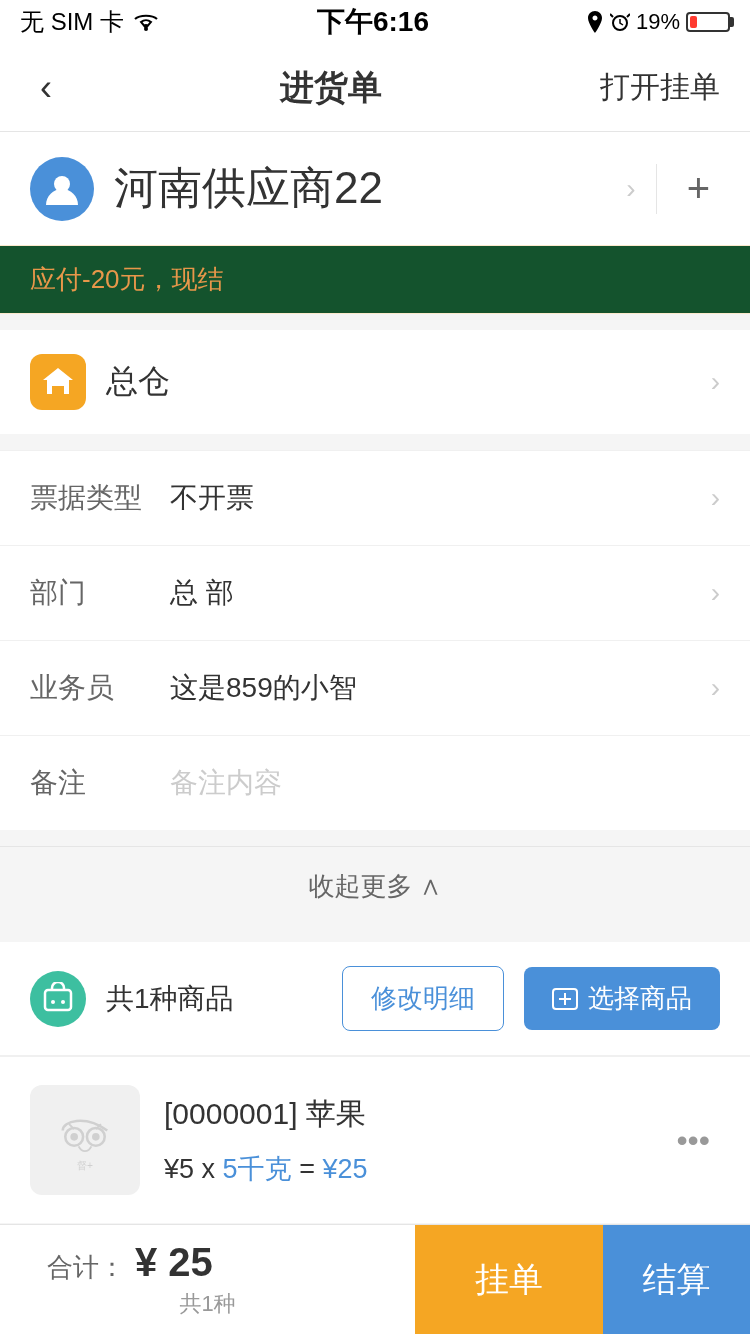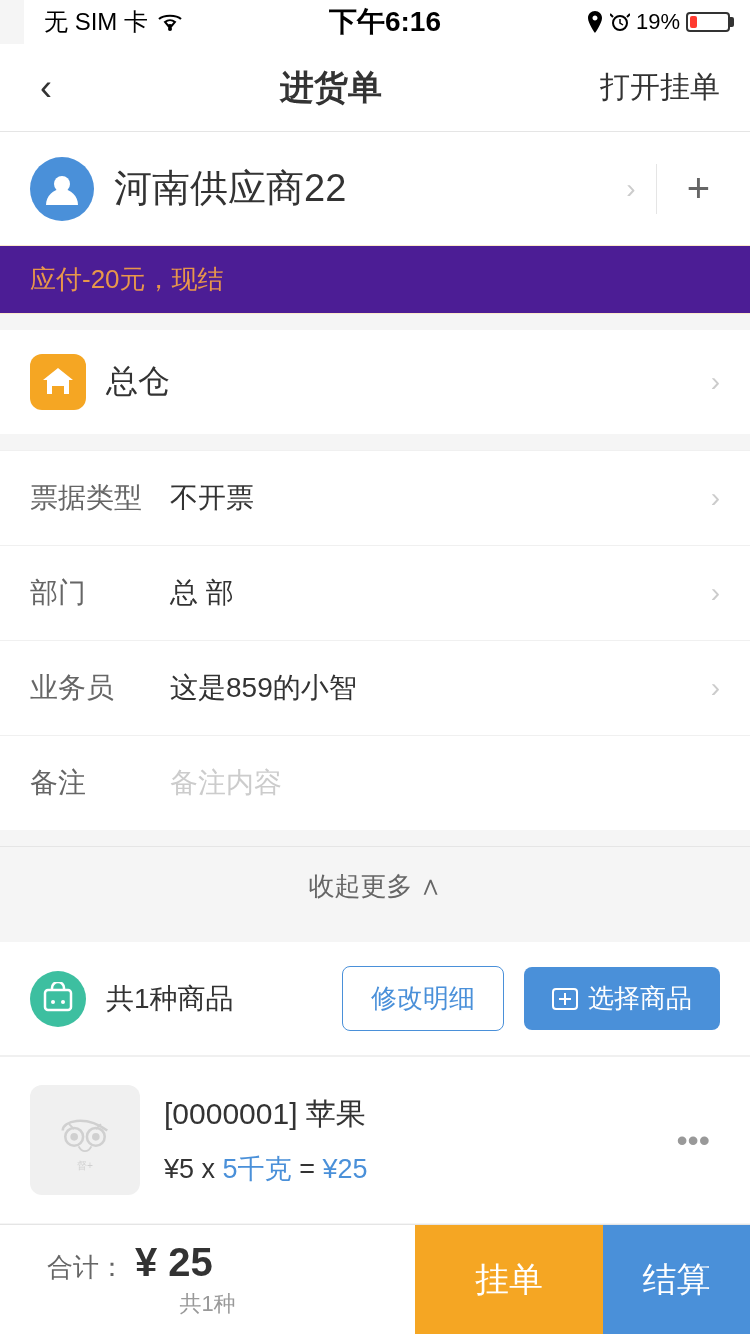--- a/index.html
+++ b/index.html
@@ -17,21 +17,20 @@
     
     .status-bar {
       background: #fff;
       height: 44px;
       display: flex;
       align-items: center;
       justify-content: space-between;
       padding: 16px 20px;
       font-size: 24px;
       color: #000;
-      margin-left: 24px;
     }
     .status-left { display: flex; align-items: center; gap: 8px; }
     .status-center { font-size: 28px; font-weight: 600; }
     .status-right { display: flex; align-items: center; gap: 6px; font-size: 22px; }
     .battery {
       width: 44px; height: 20px; border: 2px solid #333; border-radius: 4px;
       position: relative; display: inline-flex; align-items: center; padding: 2px;
     }
     .battery::after {
       content: ''; width: 4px; height: 10px; background: #333;
@@ -85,38 +84,38 @@
     }
     .supplier-avatar {
       width: 64px; height: 64px; border-radius: 50%;
       background: #4a90d9;
       display: flex; align-items: center; justify-content: center;
       margin-right: 20px; flex-shrink: 0;
     }
     .supplier-avatar svg { width: 40px; height: 40px; }
     .supplier-name {
       flex: 1;
-      font-size: 38px;
+      font-size: 44px;
       color: #333;
     }
     .chevron-right {
       color: #ccc;
       font-size: 28px;
       margin-right: 0;
     }
     .divider-v {
       width: 1px; height: 50px; background: #e5e5e5; margin: 0 20px;
     }
     .plus-btn {
       font-size: 40px; color: #666; cursor: pointer; padding: 10px;
     }
 
     
     .alert-bar {
-      background: #4c1d95;
+      background: #14532d;
       padding: 16px 30px;
       font-size: 26px;
       color: #e8974a;
       border-top: 1px solid #fce9cc;
       border-bottom: 1px solid #fce9cc;
     }
 
     
     .warehouse-row {
       display: flex; align-items: center;

